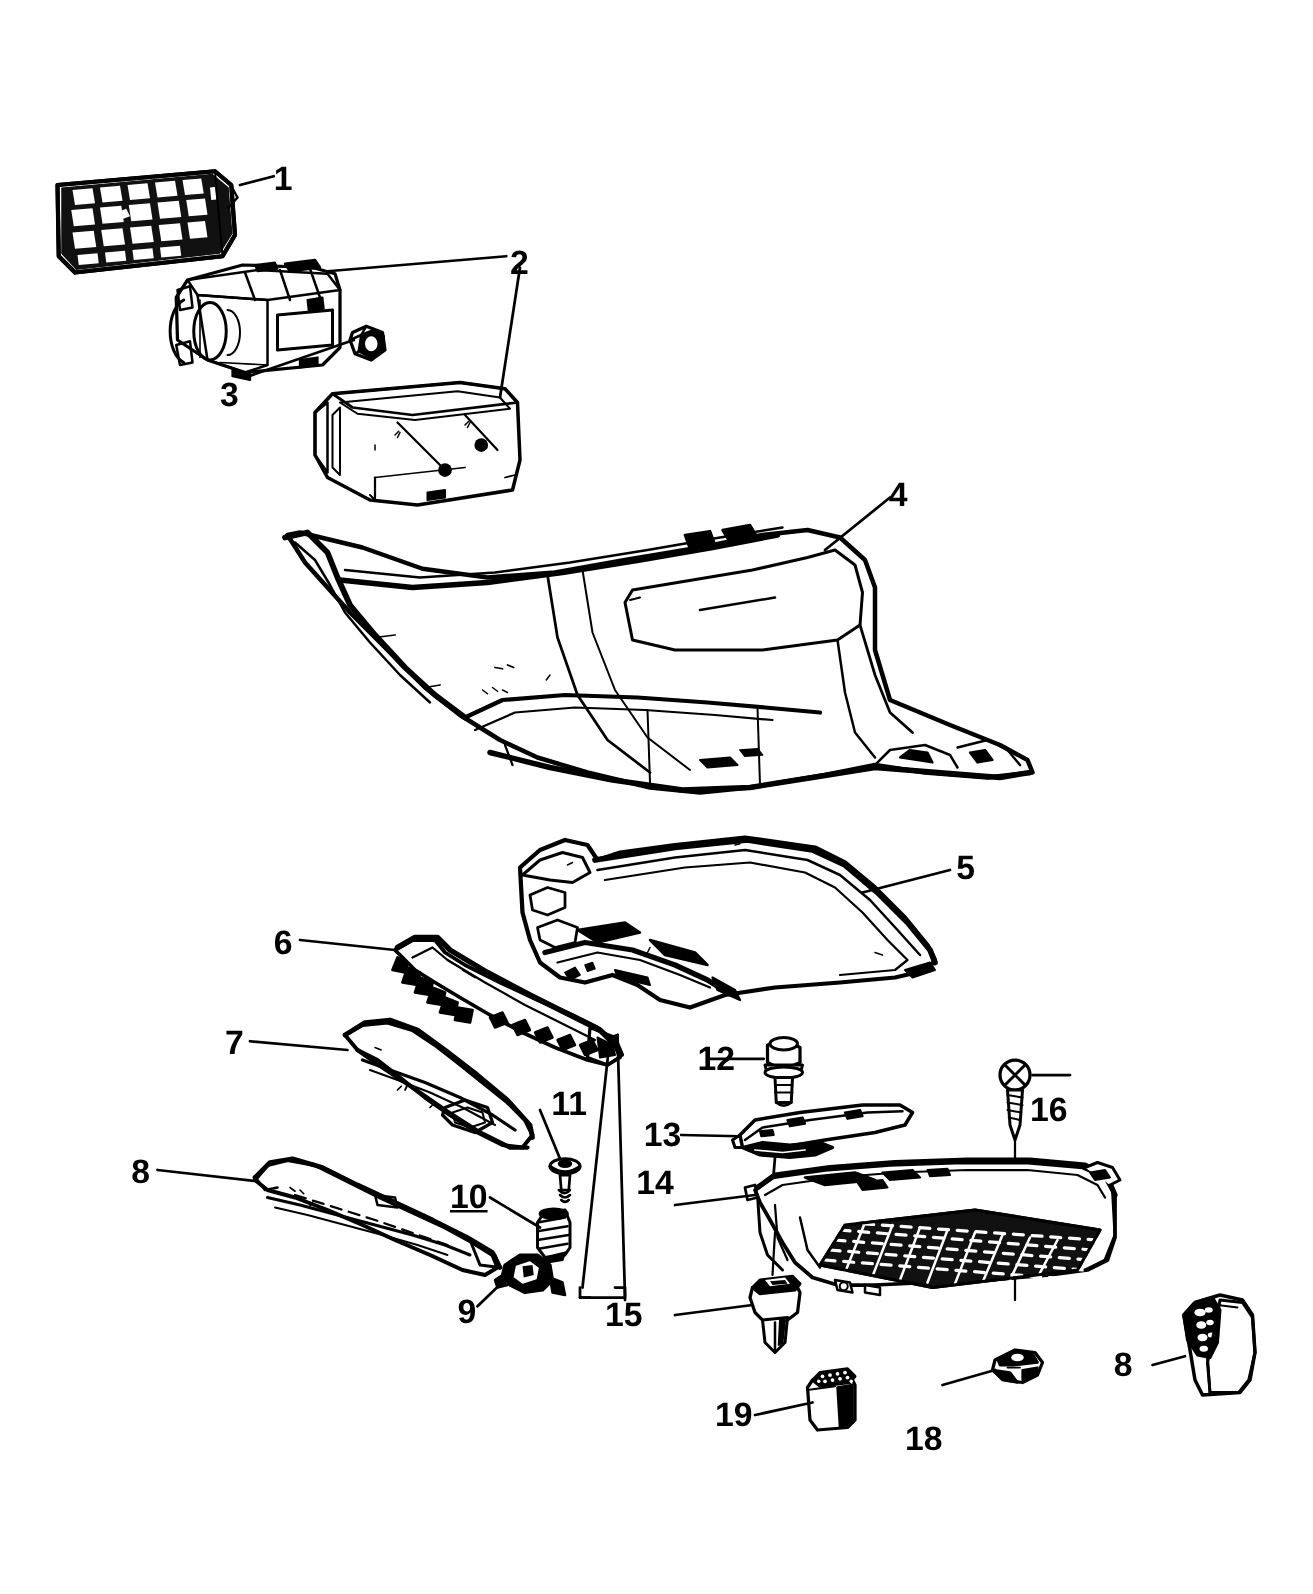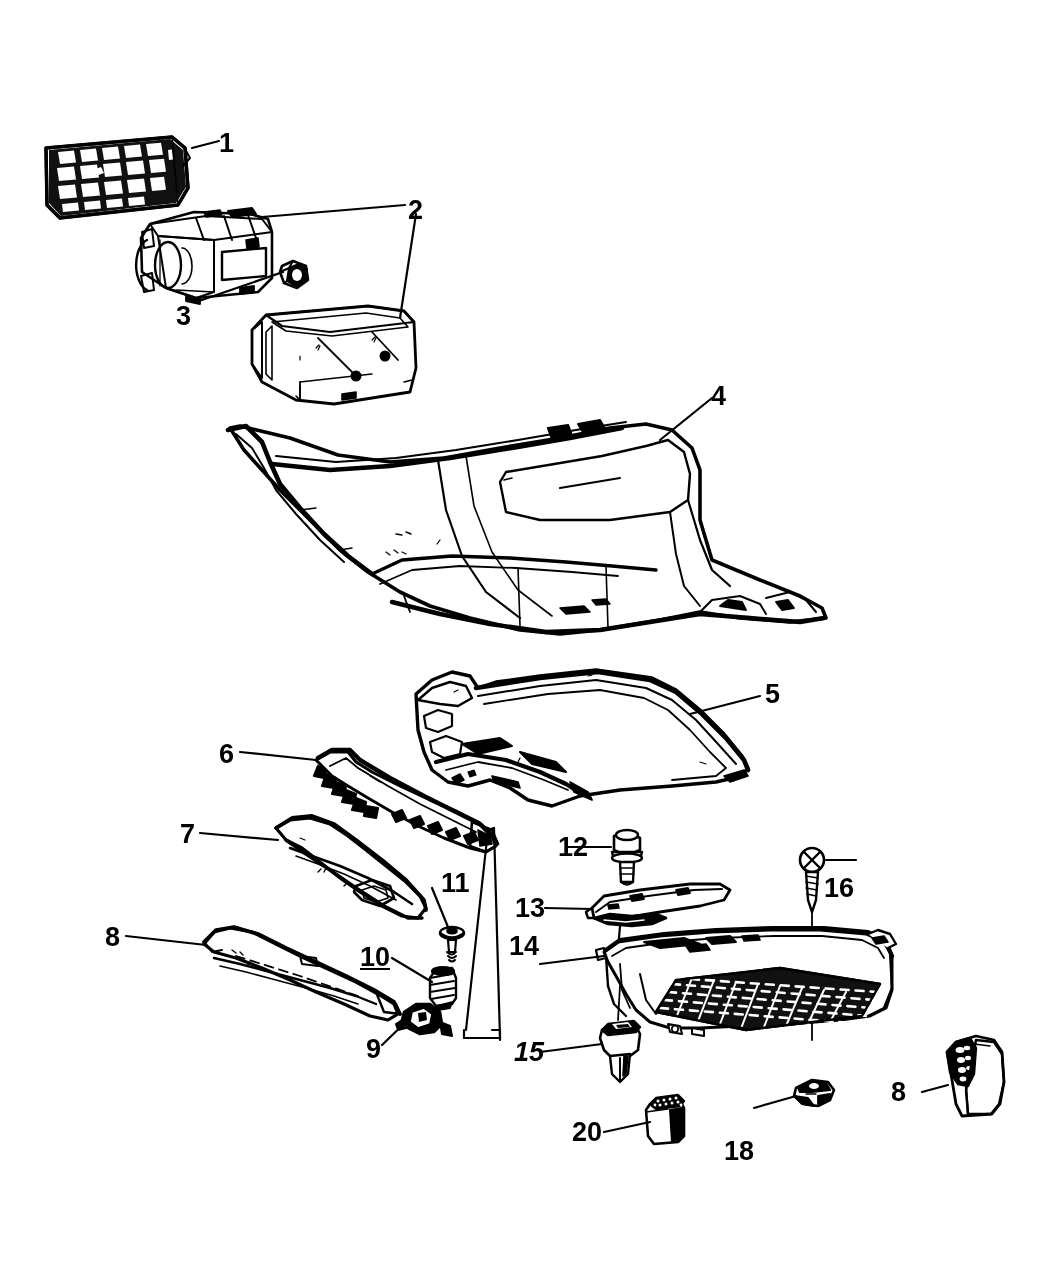--- a/index.html
+++ b/index.html
@@ -539,20 +539,20 @@
   <div class="callout" style="left:765px;top:681px;">5</div>
   <div class="callout" style="left:219px;top:741px;">6</div>
   <div class="callout" style="left:180px;top:821px;">7</div>
   <div class="callout" style="left:105px;top:924px;">8</div>
   <div class="callout" style="left:366px;top:1036px;">9</div>
   <div class="callout" style="left:360px;top:944px;text-decoration:underline;">10</div>
   <div class="callout" style="left:414px;top:870px;margin-left:27px;">11</div>
   <div class="callout" style="left:558px;top:834px;">12</div>
   <div class="callout" style="left:515px;top:895px;">13</div>
   <div class="callout" style="left:509px;top:933px;">14</div>
-  <div class="callout" style="left:514px;top:1039px;font-style:italic;">15</div>
+  <div class="callout" style="left:484px;top:1039px;">15</div>
   <div class="callout" style="left:824px;top:847px;margin-top:28px;">16</div>
   <div class="callout" style="left:891px;top:1079px;">8</div>
   <div class="callout" style="left:724px;top:1138px;">18</div>
-  <div class="callout" style="left:572px;top:1119px;">20</div>
+  <div class="callout" style="left:572px;top:1119px;">19</div>
 </div>
 
 </div>
 
 </body></html>

